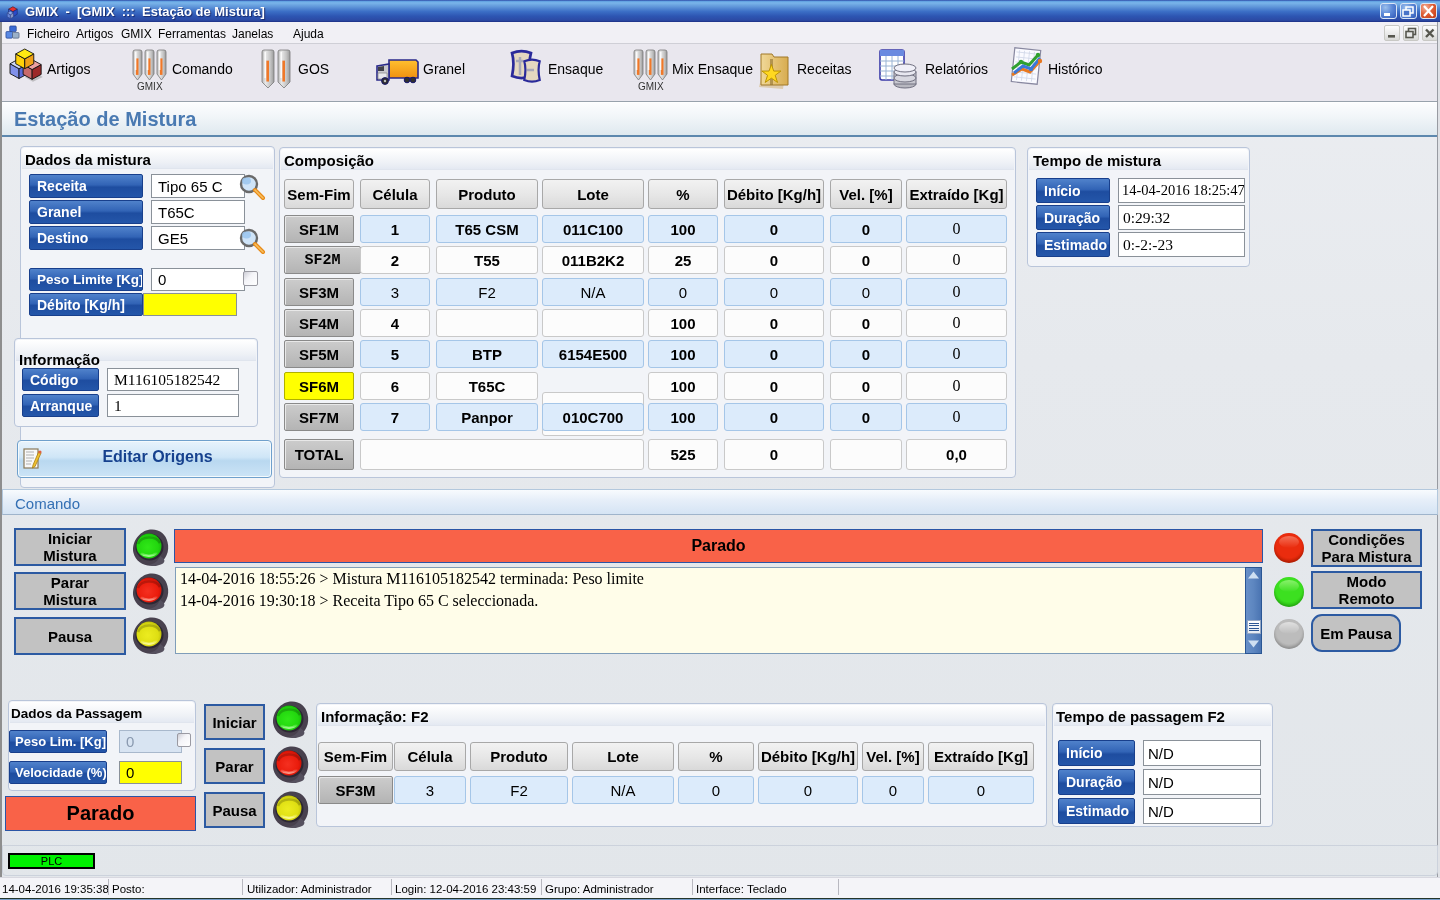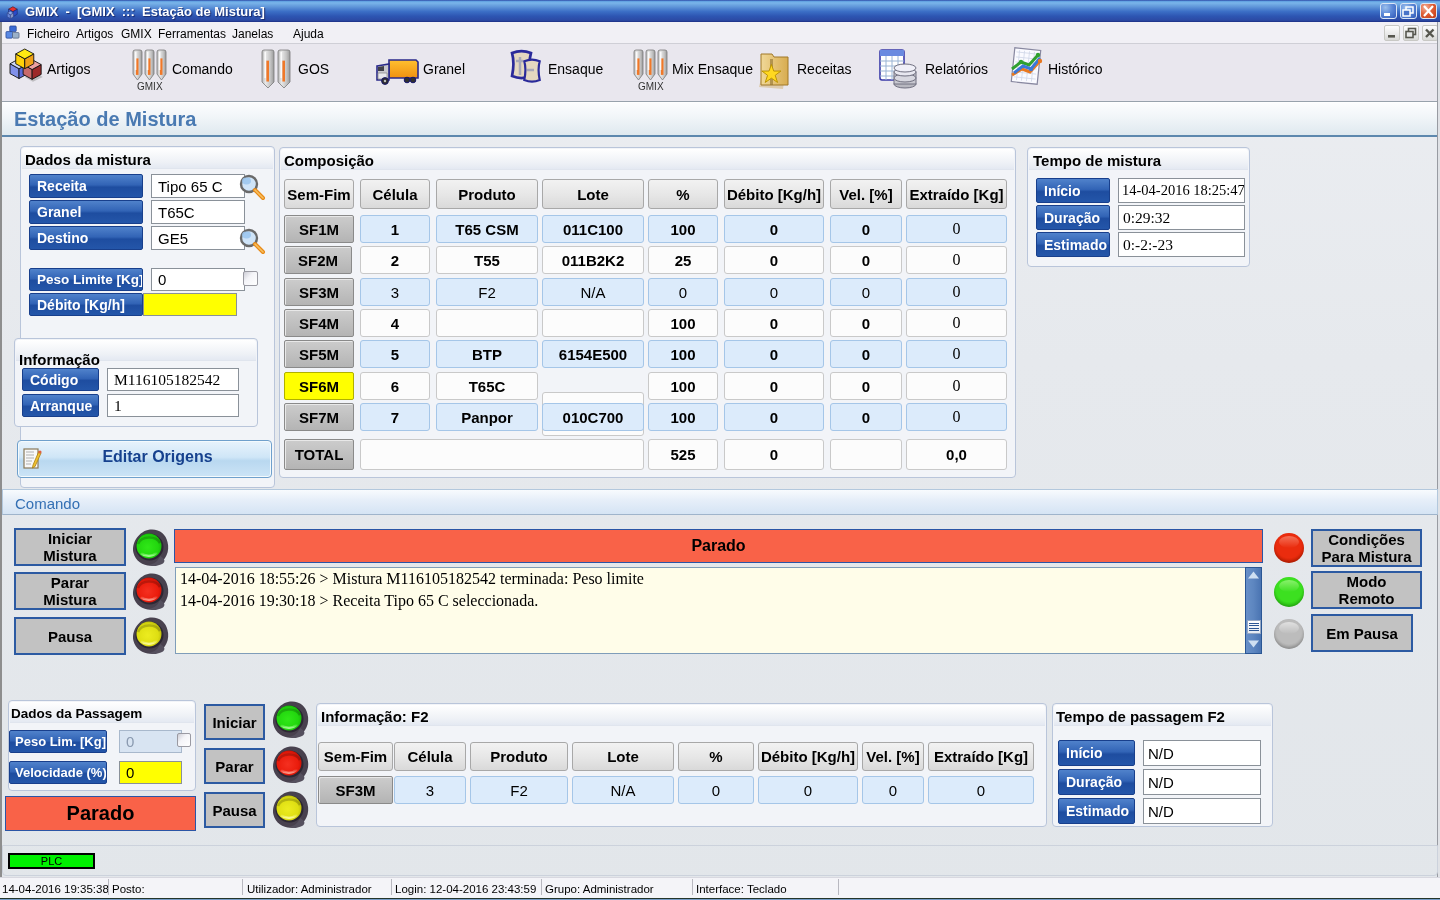--- a/index.html
+++ b/index.html
@@ -314,21 +314,21 @@
 <div class="abs hcell" style="left:830px;top:179px;width:72px;height:30px;">Vel. [%]</div>
 <div class="abs hcell" style="left:906px;top:179px;width:101px;height:30px;">Extraído [Kg]</div>
 <div class="abs sfb" style="left:284px;top:215px;width:70px;height:28px;">SF1M</div>
 <div class="abs bcell" style="left:360px;top:215px;width:70px;height:28px;">1</div>
 <div class="abs bcell" style="left:436px;top:215px;width:102px;height:28px;">T65 CSM</div>
 <div class="abs bcell" style="left:542px;top:215px;width:102px;height:28px;">011C100</div>
 <div class="abs bcell" style="left:648px;top:215px;width:70px;height:28px;">100</div>
 <div class="abs bcell" style="left:724px;top:215px;width:100px;height:28px;">0</div>
 <div class="abs bcell" style="left:830px;top:215px;width:72px;height:28px;">0</div>
 <div class="abs bcell" style="left:906px;top:215px;width:101px;height:28px;font-family:'Liberation Serif',serif;font-weight:normal;font-size:16px;">0</div>
-<div class="abs sfb" style="left:284px;top:246px;width:68px;height:28px;">SF2M</div>
+<div class="abs sfb" style="left:284px;top:246px;width:77px;height:28px;font-family:Liberation Mono, monospace;">SF2M</div>
 <div class="abs wcell" style="left:360px;top:246px;width:70px;height:28px;">2</div>
 <div class="abs wcell" style="left:436px;top:246px;width:102px;height:28px;">T55</div>
 <div class="abs wcell" style="left:542px;top:246px;width:102px;height:28px;">011B2K2</div>
 <div class="abs wcell" style="left:648px;top:246px;width:70px;height:28px;">25</div>
 <div class="abs wcell" style="left:724px;top:246px;width:100px;height:28px;">0</div>
 <div class="abs wcell" style="left:830px;top:246px;width:72px;height:28px;">0</div>
 <div class="abs wcell" style="left:906px;top:246px;width:101px;height:28px;font-family:'Liberation Serif',serif;font-weight:normal;font-size:16px;">0</div>
 <div class="abs sfb" style="left:284px;top:278px;width:70px;height:28px;">SF3M</div>
 <div class="abs bcell" style="left:360px;top:278px;width:70px;height:28px;font-weight:normal;">3</div>
 <div class="abs bcell" style="left:436px;top:278px;width:102px;height:28px;font-weight:normal;">F2</div>
@@ -477,21 +477,21 @@
 <svg class="abs" style="left:1247px;top:639px;width:13px;height:10px;" viewBox="0 0 13 10">
       <path d="M6.5 8.5 L12 1.5 L1 1.5 Z" fill="#cfe0f2"></path>
     </svg>
 <div class="abs" style="left:1246.5px;top:620px;width:14px;height:14px;background:linear-gradient(180deg,#ffffff,#e4eaf2);border:1px solid #96a8c4;box-sizing:border-box;"></div>
 <div class="abs" style="left:1248.5px;top:622.5px;width:10px;height:9px;background:repeating-linear-gradient(180deg,#2c5694 0,#2c5694 1px,rgba(0,0,0,0) 1px,rgba(0,0,0,0) 2.5px);"></div>
 
 
 <div class="abs" style="left:1274px;top:533px;width:30px;height:30px;border-radius:50%;background:radial-gradient(circle at 50% 40%, #ea2c0e 0%, #ea2c0e 55%, #cc2000 80%, #a81800 100%);box-shadow:inset 0 -2px 3px rgba(0,0,0,0.18);"></div><div class="abs" style="left:1279px;top:536px;width:20px;height:12px;border-radius:50%;background:linear-gradient(180deg,rgba(255,180,160,0.5),rgba(255,255,255,0));"></div><div class="abs" style="left:1274px;top:577px;width:30px;height:30px;border-radius:50%;background:radial-gradient(circle at 50% 40%, #3ce020 0%, #3ce020 55%, #28c410 80%, #18a000 100%);box-shadow:inset 0 -2px 3px rgba(0,0,0,0.18);"></div><div class="abs" style="left:1279px;top:580px;width:20px;height:12px;border-radius:50%;background:linear-gradient(180deg,rgba(200,255,170,0.55),rgba(255,255,255,0));"></div><div class="abs" style="left:1274px;top:619px;width:30px;height:30px;border-radius:50%;background:radial-gradient(circle at 50% 40%, #bcbcbc 0%, #bcbcbc 55%, #a8a8a8 80%, #8a8a8a 100%);box-shadow:inset 0 -2px 3px rgba(0,0,0,0.18);"></div><div class="abs" style="left:1279px;top:622px;width:20px;height:12px;border-radius:50%;background:linear-gradient(180deg,rgba(255,255,255,0.55),rgba(255,255,255,0));"></div>
 <div class="abs gbtn" style="left:1311px;top:529px;width:111px;height:38px;">Condições<br>Para Mistura</div>
 <div class="abs gbtn" style="left:1311px;top:571px;width:111px;height:38px;">Modo<br>Remoto</div>
-<div class="abs gbtn" style="left:1311px;top:614px;width:102px;height:38px;">Em Pausa</div>
+<div class="abs gbtn" style="left:1311px;top:614px;width:90px;height:38px;border-radius:11px;">Em Pausa</div>
 
 
 
 
 <div class="abs gb" style="left:8px;top:700px;width:188px;height:91px;">
  <div class="gbh"></div>
       <div class="gbt" style="left:2px;top:5px;font-size:13.5px;">Dados da Passagem</div>
 </div>
 <div class="abs chip" style="left:9px;top:730px;width:98px;height:23px;font-size:13px;padding-left:5px;">Peso Lim. [Kg]</div>
 <div class="abs fld" style="left:111px;top:730px;width:63px;height:23px;background:#d8e4f2;color:#8a9ab0;border:1px solid #a8b8cc;">0</div>

